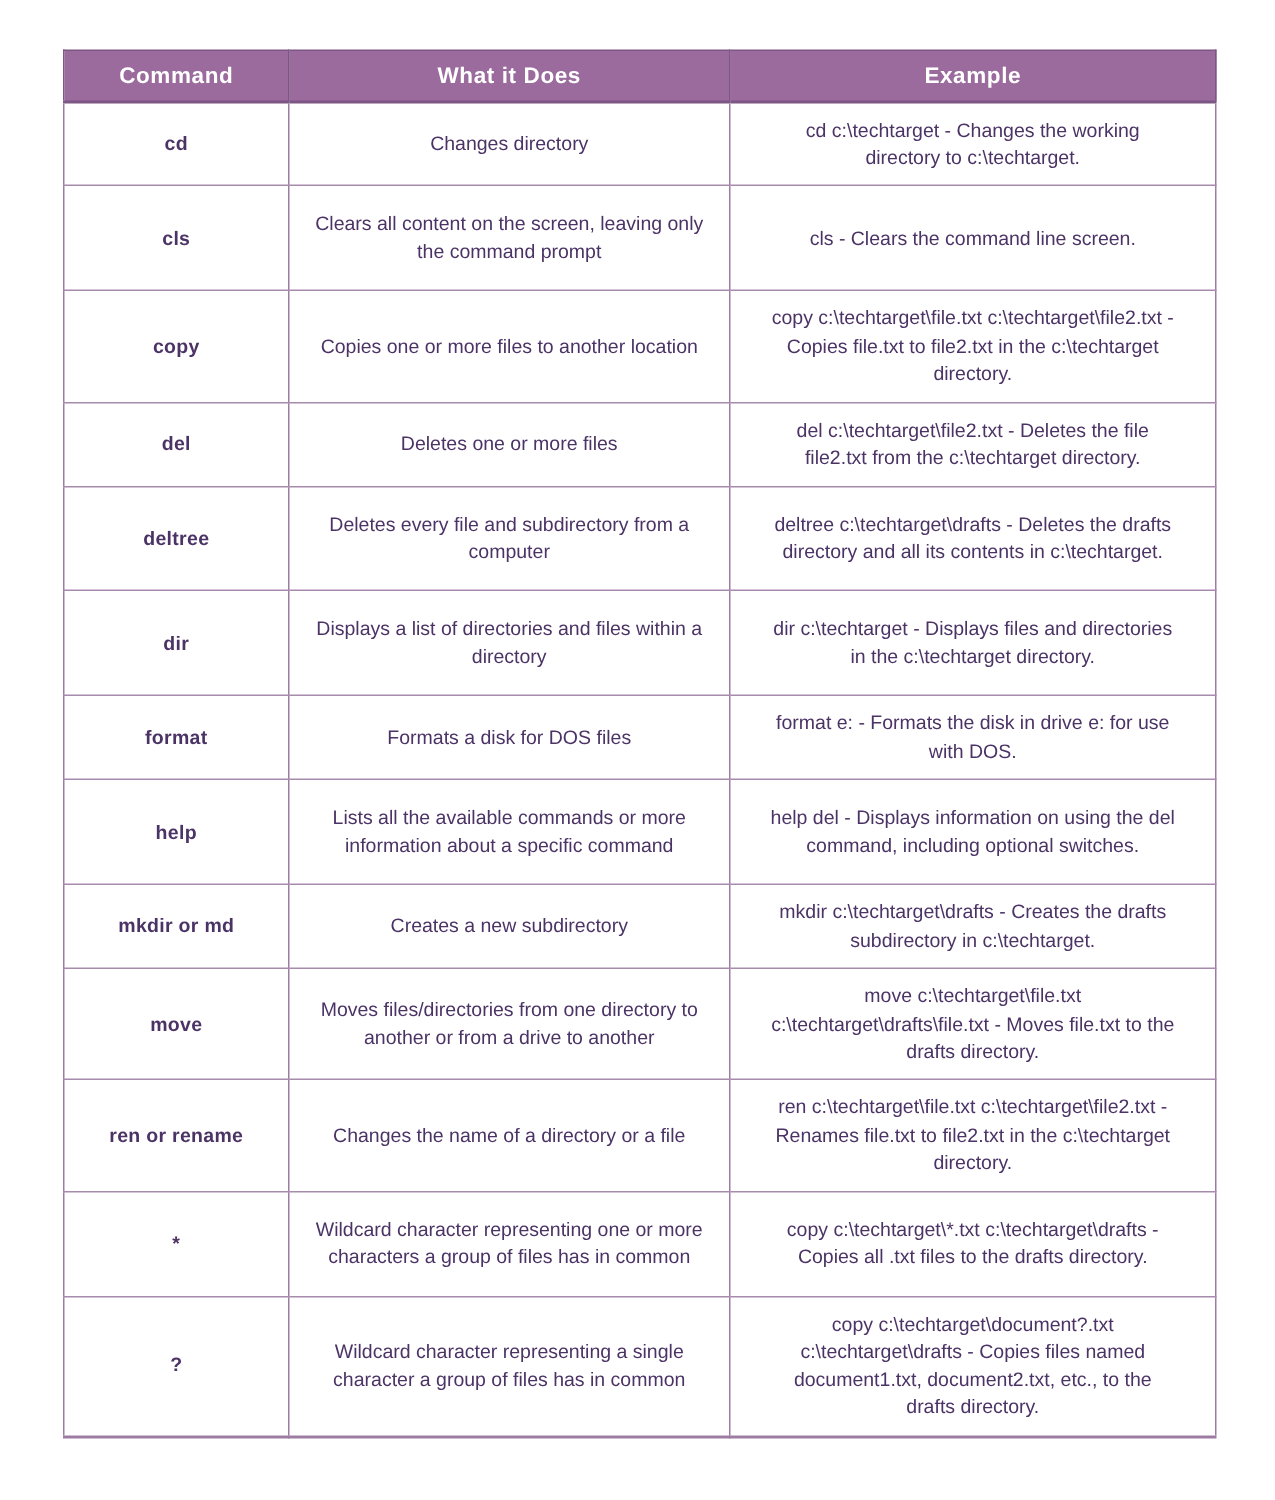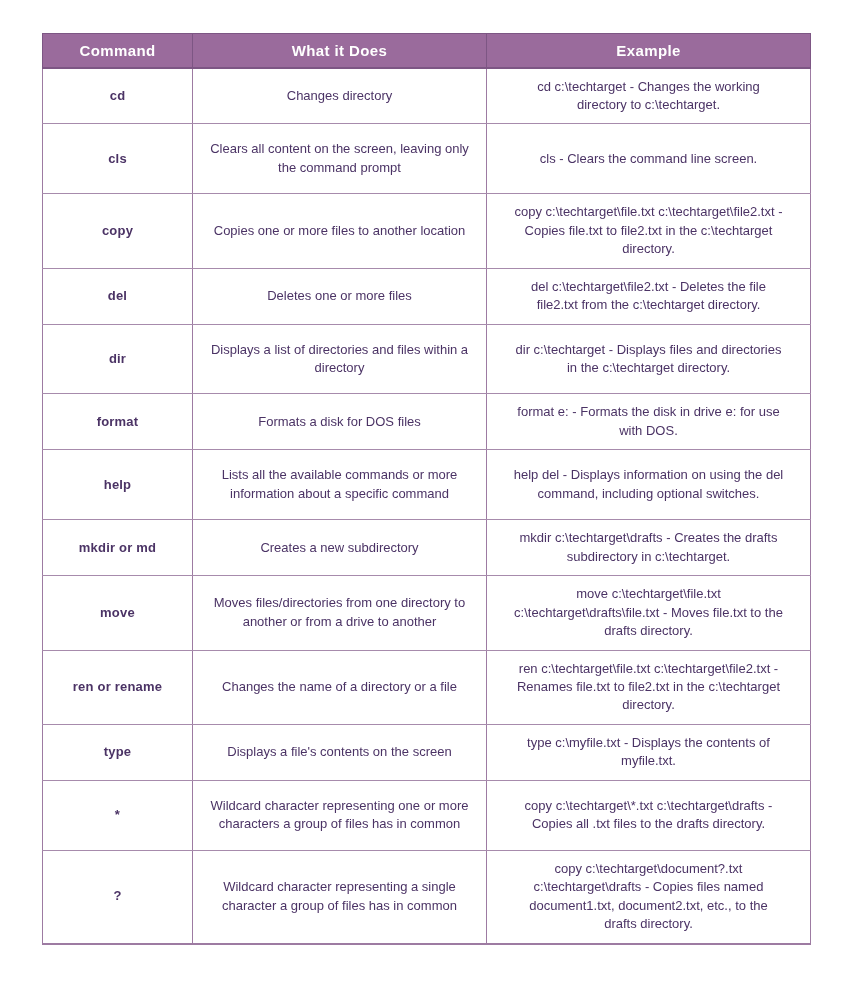--- a/index.html
+++ b/index.html
@@ -105,20 +105,25 @@
           <td class="command">copy</td>
           <td class="what">Copies one or more files to another location</td>
           <td class="example">copy c:\techtarget\file.txt c:\techtarget\file2.txt - Copies file.txt to file2.txt in the c:\techtarget directory.</td>
         </tr>
         <tr>
           <td class="command">del</td>
           <td class="what">Deletes one or more files</td>
           <td class="example">del c:\techtarget\file2.txt - Deletes the file file2.txt from the c:\techtarget directory.</td>
         </tr>
         <tr>
+          <td class="command">deltree</td>
+          <td class="what">Deletes every file and subdirectory from a computer</td>
+          <td class="example">deltree c:\techtarget\drafts - Deletes the drafts directory and all its contents in c:\techtarget.</td>
+        </tr>
+        <tr>
           <td class="command">dir</td>
           <td class="what">Displays a list of directories and files within a directory</td>
           <td class="example">dir c:\techtarget - Displays files and directories in the c:\techtarget directory.</td>
         </tr>
         <tr>
           <td class="command">format</td>
           <td class="what">Formats a disk for DOS files</td>
           <td class="example">format e: - Formats the disk in drive e: for use with DOS.</td>
         </tr>
         <tr>
@@ -135,25 +140,20 @@
           <td class="command">move</td>
           <td class="what">Moves files/directories from one directory to another or from a drive to another</td>
           <td class="example">move c:\techtarget\file.txt c:\techtarget\drafts\file.txt - Moves file.txt to the drafts directory.</td>
         </tr>
         <tr>
           <td class="command">ren or rename</td>
           <td class="what">Changes the name of a directory or a file</td>
           <td class="example">ren c:\techtarget\file.txt c:\techtarget\file2.txt - Renames file.txt to file2.txt in the c:\techtarget directory.</td>
         </tr>
         <tr>
-          <td class="command">type</td>
-          <td class="what">Displays a file's contents on the screen</td>
-          <td class="example">type c:\myfile.txt - Displays the contents of myfile.txt.</td>
-        </tr>
-        <tr>
           <td class="command">*</td>
           <td class="what">Wildcard character representing one or more characters a group of files has in common</td>
           <td class="example">copy c:\techtarget\*.txt c:\techtarget\drafts - Copies all .txt files to the drafts directory.</td>
         </tr>
         <tr>
           <td class="command">?</td>
           <td class="what">Wildcard character representing a single character a group of files has in common</td>
           <td class="example">copy c:\techtarget\document?.txt c:\techtarget\drafts - Copies files named document1.txt, document2.txt, etc., to the drafts directory.</td>
         </tr>
       </tbody>

